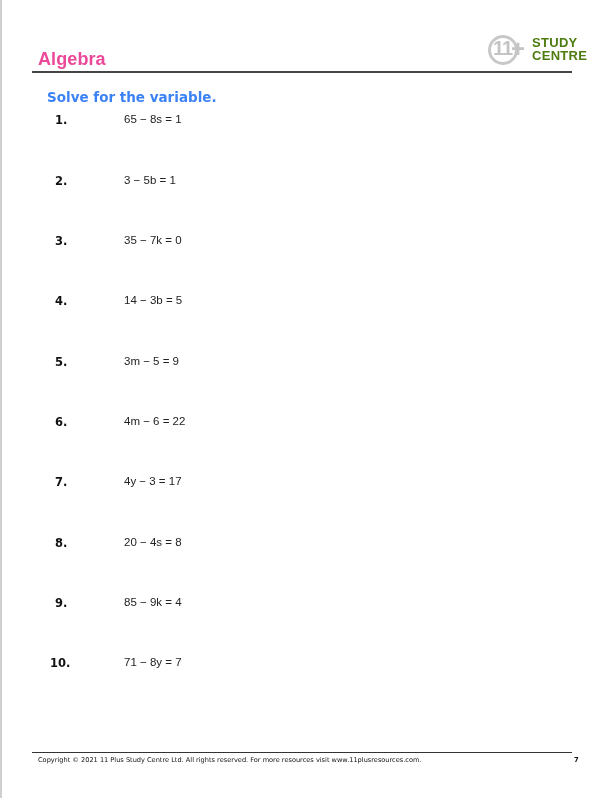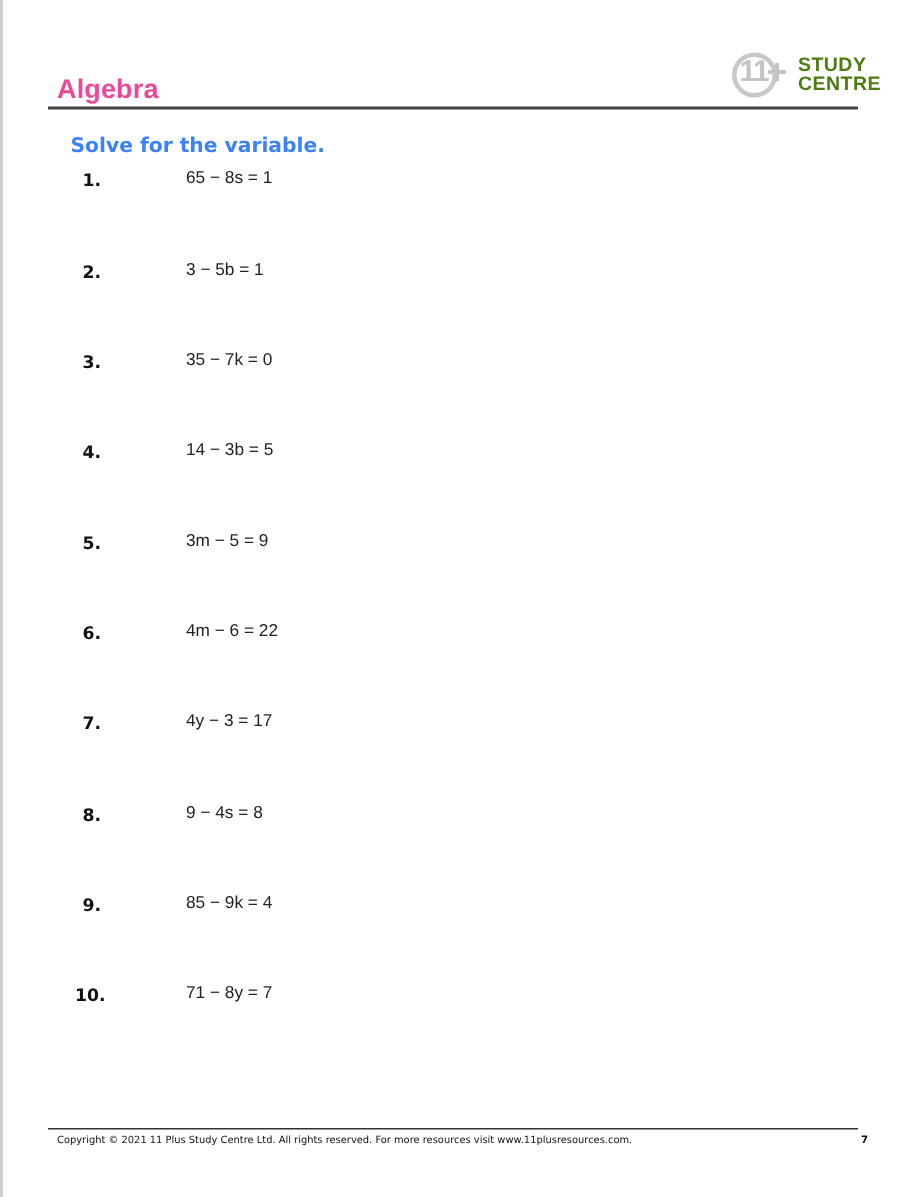--- a/index.html
+++ b/index.html
@@ -96,21 +96,21 @@
 <div class="question" style="top:415px">
   <span class="q-num" style="left:55px">6.</span>
   <span class="q-eq">4m − 6 = 22</span>
 </div>
 <div class="question" style="top:475px">
   <span class="q-num" style="left:55px">7.</span>
   <span class="q-eq">4y − 3 = 17</span>
 </div>
 <div class="question" style="top:536px">
   <span class="q-num" style="left:55px">8.</span>
-  <span class="q-eq">9 − 4s = 8</span>
+  <span class="q-eq">20 − 4s = 8</span>
 </div>
 <div class="question" style="top:596px">
   <span class="q-num" style="left:55px">9.</span>
   <span class="q-eq">85 − 9k = 4</span>
 </div>
 <div class="question" style="top:656px">
   <span class="q-num" style="left:50px">10.</span>
   <span class="q-eq">71 − 8y = 7</span>
 </div>
 

